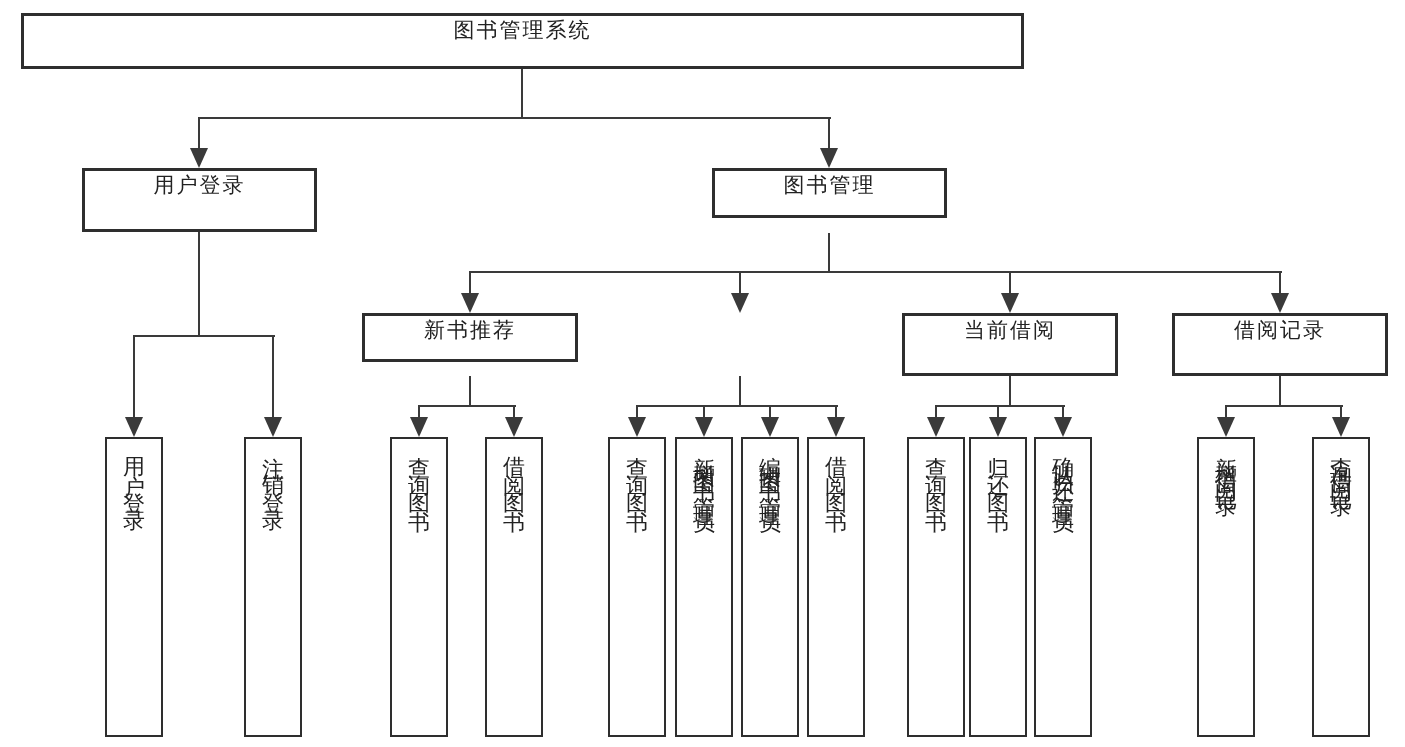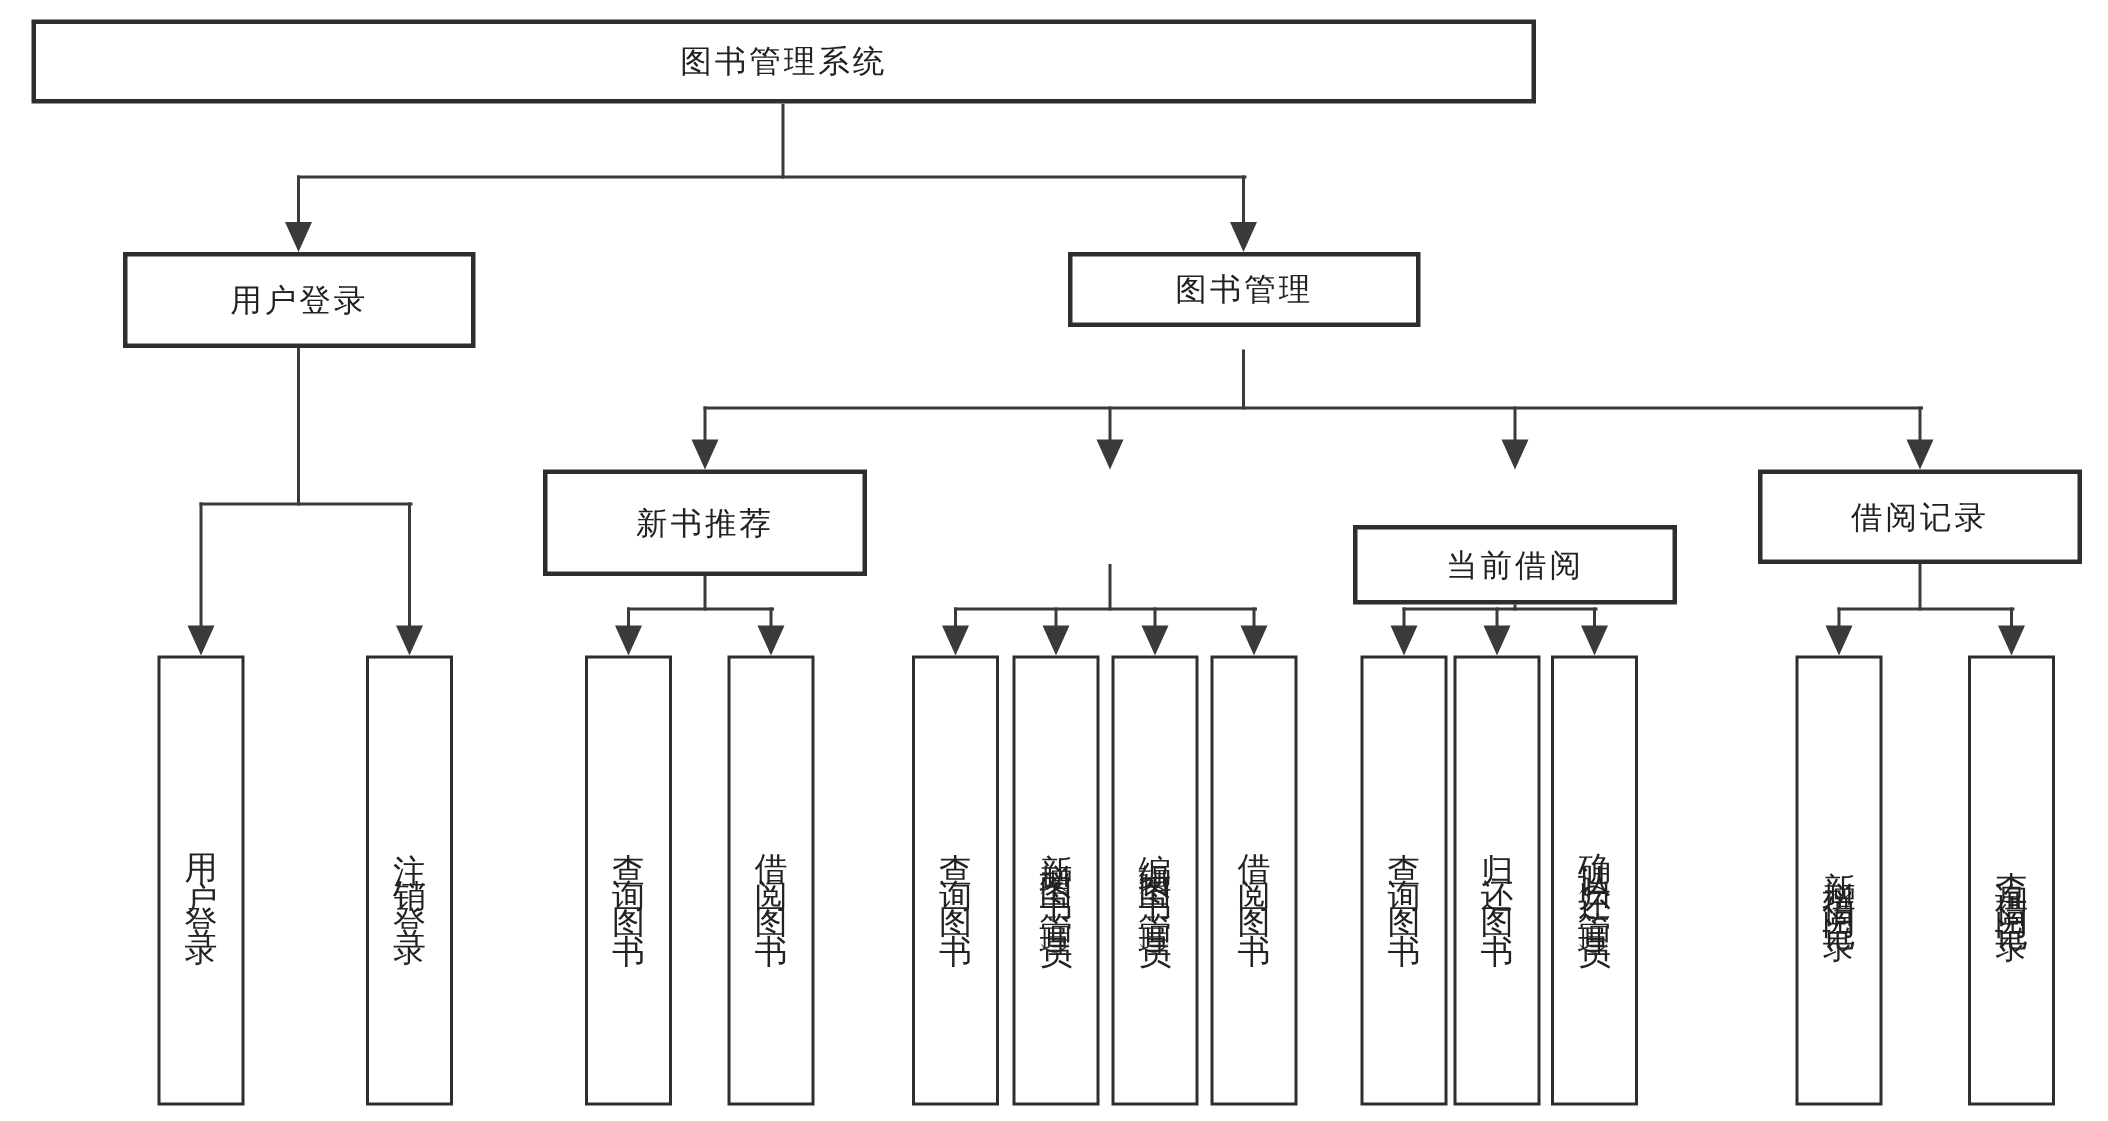--- a/index.html
+++ b/index.html
@@ -10,21 +10,21 @@
     height: 747px;
     background: #ffffff;
     font-family: "Liberation Sans", "DejaVu Sans", sans-serif;
     overflow: hidden;
   }
   .box {
     position: absolute;
     background: #ffffff;
     border: 3px solid #2e2e2e;
     display: flex;
-    align-items: center;
+    align-items: flex-start;
     justify-content: center;
     color: #222222;
     font-size: 21px;
     letter-spacing: 2px;
     z-index: 2;
   }
   .leaf { border-width: 2px; }
   .vl {
     writing-mode: vertical-rl;
     text-orientation: mixed;
@@ -62,24 +62,24 @@
     <span>图书管理系统</span>
   </div>
 
   <div class="box" style="left:82px; top:168px; width:235px; height:64px;">
     <span>用户登录</span>
   </div>
   <div class="box" style="left:712px; top:168px; width:235px; height:50px;">
     <span>图书管理</span>
   </div>
 
-  <div class="box" style="left:362px; top:313px; width:216px; height:71px;">
+  <div class="box" style="left:362px; top:313px; width:216px; height:49px;">
     <span>新书推荐</span>
   </div>
-  <div class="box" style="left:902px; top:313px; width:216px; height:53px;margin-top:37px;">
+  <div class="box" style="left:902px; top:313px; width:216px; height:63px;">
     <span>当前借阅</span>
   </div>
   <div class="box" style="left:1172px; top:313px; width:216px; height:63px;">
     <span>借阅记录</span>
   </div>
 
   <div class="box leaf" style="left:105px; top:437px; width:58px; height:300px;">
     <span class="vl">用户登录</span>
   </div>
   <div class="box leaf" style="left:244px; top:437px; width:58px; height:300px;">

